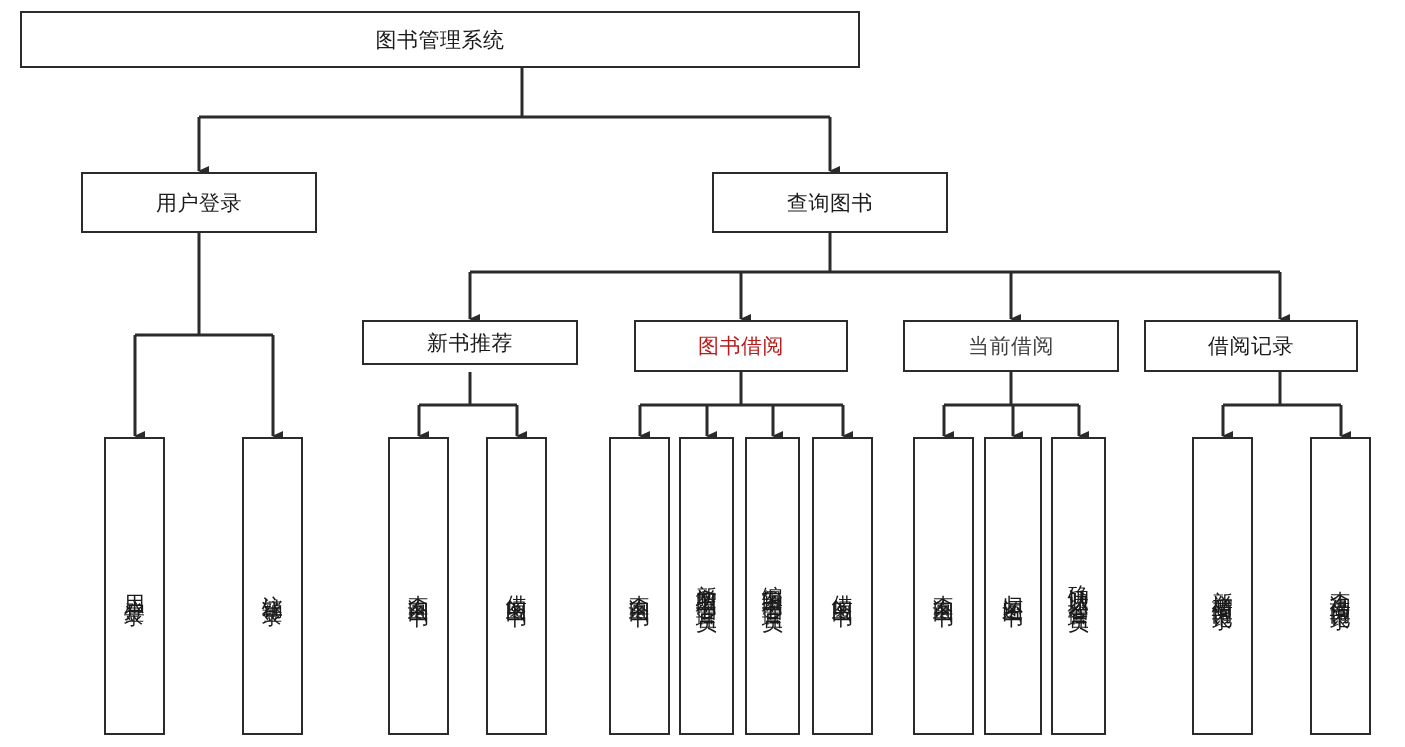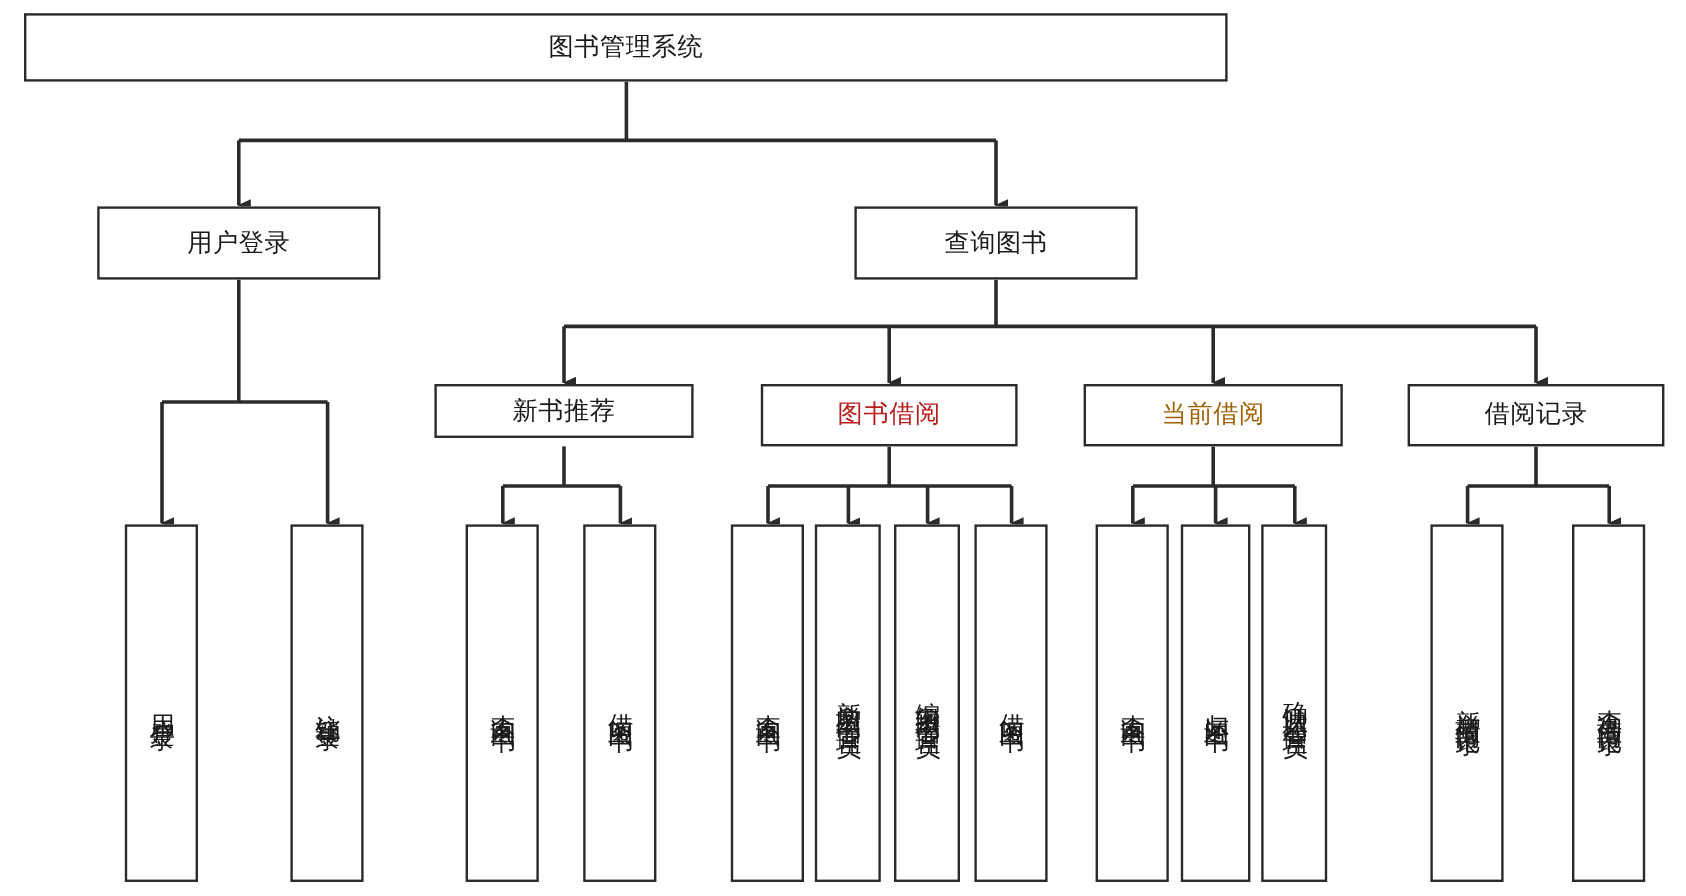--- a/index.html
+++ b/index.html
@@ -107,39 +107,39 @@
         <line x1="1013" y1="405" x2="1013" y2="436" stroke="#2b2b2b" stroke-width="3" marker-end="url(#arrow-down)"></line>
         <line x1="1079" y1="405" x2="1079" y2="436" stroke="#2b2b2b" stroke-width="3" marker-end="url(#arrow-down)"></line>
         <line x1="1280" y1="372" x2="1280" y2="405" stroke="#2b2b2b" stroke-width="3"></line>
         <line x1="1223" y1="405" x2="1341" y2="405" stroke="#2b2b2b" stroke-width="3"></line>
         <line x1="1223" y1="405" x2="1223" y2="436" stroke="#2b2b2b" stroke-width="3" marker-end="url(#arrow-down)"></line>
         <line x1="1341" y1="405" x2="1341" y2="436" stroke="#2b2b2b" stroke-width="3" marker-end="url(#arrow-down)"></line>
       </g>
   </svg>
 
   <div id="node-layer">
-      <div class="node" style="left: 20px; top: 11px; width: 1003px; height: 57px; border-color: rgb(43, 43, 43); background: rgb(255, 255, 255);">
+      <div class="node" style="left: 20px; top: 11px; width: 840px; height: 57px; border-color: rgb(43, 43, 43); background: rgb(255, 255, 255);">
         <span class="node-label" style="color: rgb(26, 26, 26);">图书管理系统</span>
       </div>
       <div class="node" style="left: 81px; top: 172px; width: 236px; height: 61px; border-color: rgb(43, 43, 43); background: rgb(255, 255, 255);">
         <span class="node-label" style="color: rgb(26, 26, 26);">用户登录</span>
       </div>
       <div class="node" style="left: 712px; top: 172px; width: 236px; height: 61px; border-color: rgb(43, 43, 43); background: rgb(255, 255, 255);">
         <span class="node-label" style="color: rgb(26, 26, 26);">查询图书</span>
       </div>
       <div class="node" style="left: 362px; top: 320px; width: 216px; height: 45px; border-color: rgb(43, 43, 43); background: rgb(255, 255, 255);">
         <span class="node-label" style="color: rgb(26, 26, 26);">新书推荐</span>
       </div>
       <div class="node" style="left: 634px; top: 320px; width: 214px; height: 52px; border-color: rgb(43, 43, 43); background: rgb(255, 255, 255);">
         <span class="node-label" style="color: #b91c1c;">图书借阅</span>
       </div>
       <div class="node" style="left: 903px; top: 320px; width: 216px; height: 52px; border-color: rgb(43, 43, 43); background: rgb(255, 255, 255);">
-        <span class="node-label" style="color: #a16207; text-align: center;">当前借阅</span>
+        <span class="node-label" style="color: #404040; text-align: center;">当前借阅</span>
       </div>
-      <div class="node" style="left: 1173px; top: 320px; width: 214px; height: 52px; border-color: rgb(43, 43, 43); background: rgb(255, 255, 255);">
+      <div class="node" style="left: 1144px; top: 320px; width: 214px; height: 52px; border-color: rgb(43, 43, 43); background: rgb(255, 255, 255);">
         <span class="node-label" style="color: rgb(26, 26, 26);">借阅记录</span>
       </div>
       <div class="node vertical" style="left: 104px; top: 437px; width: 61px; height: 298px; border-color: rgb(43, 43, 43); background: rgb(255, 255, 255); align-items: center;">
         <span class="node-label" style="color: rgb(26, 26, 26); margin-top: 0px;">用户登录</span>
       </div>
       <div class="node vertical" style="left: 242px; top: 437px; width: 61px; height: 298px; border-color: rgb(43, 43, 43); background: rgb(255, 255, 255); align-items: center;">
         <span class="node-label" style="color: rgb(26, 26, 26); margin-top: 0px;">注销登录</span>
       </div>
       <div class="node vertical" style="left: 388px; top: 437px; width: 61px; height: 298px; border-color: rgb(43, 43, 43); background: rgb(255, 255, 255); align-items: center;">
         <span class="node-label" style="color: rgb(26, 26, 26); margin-top: 0px;">查询图书</span>

